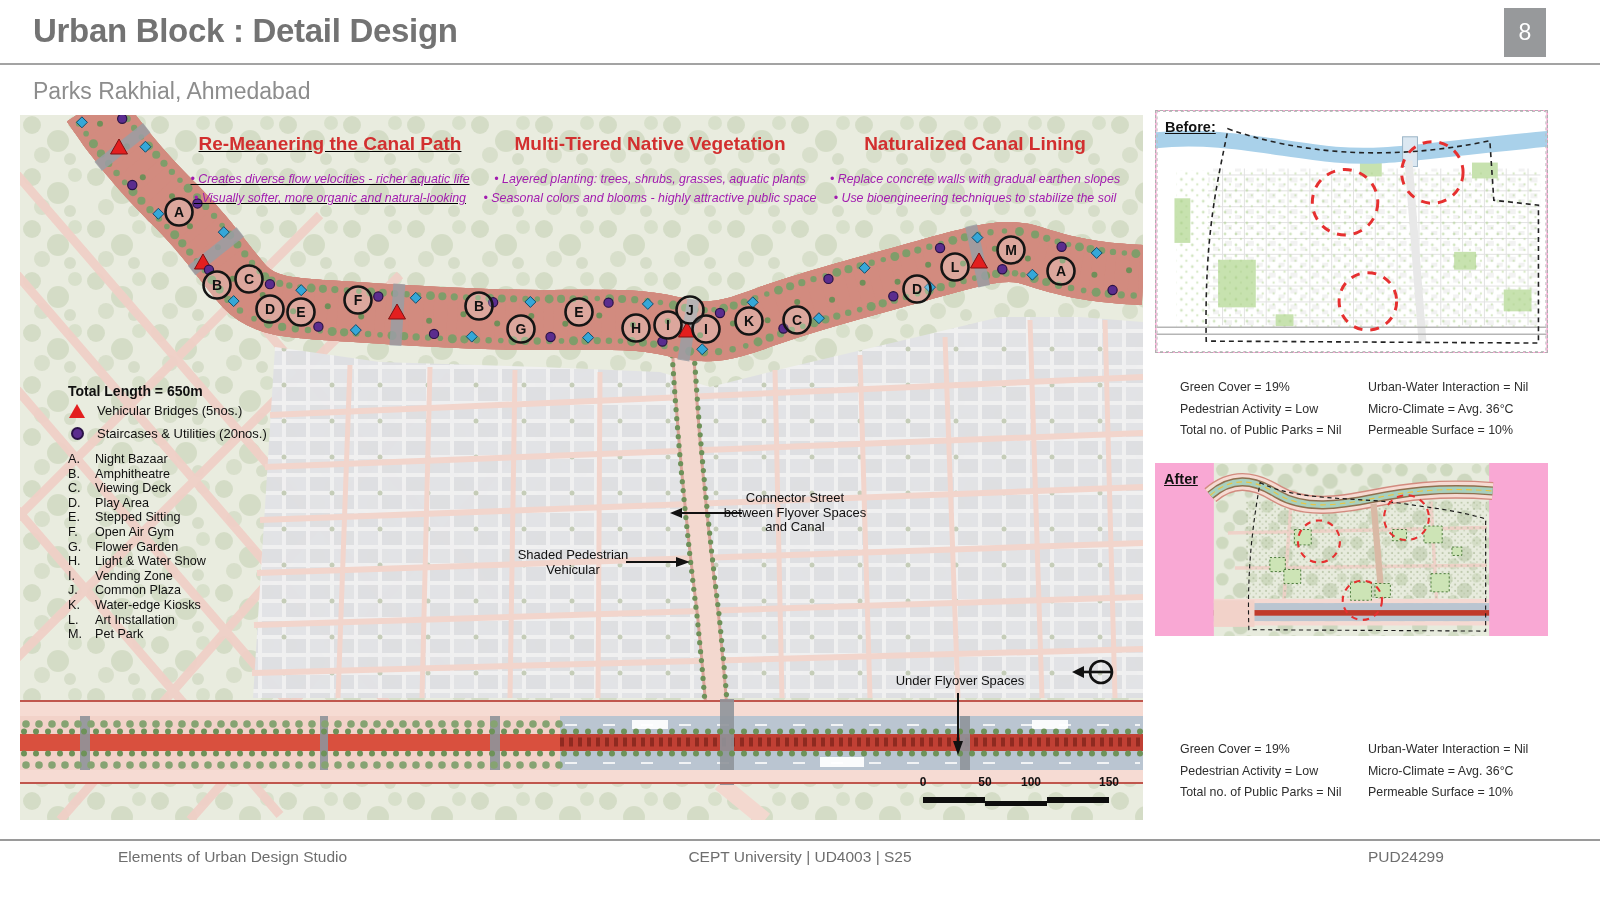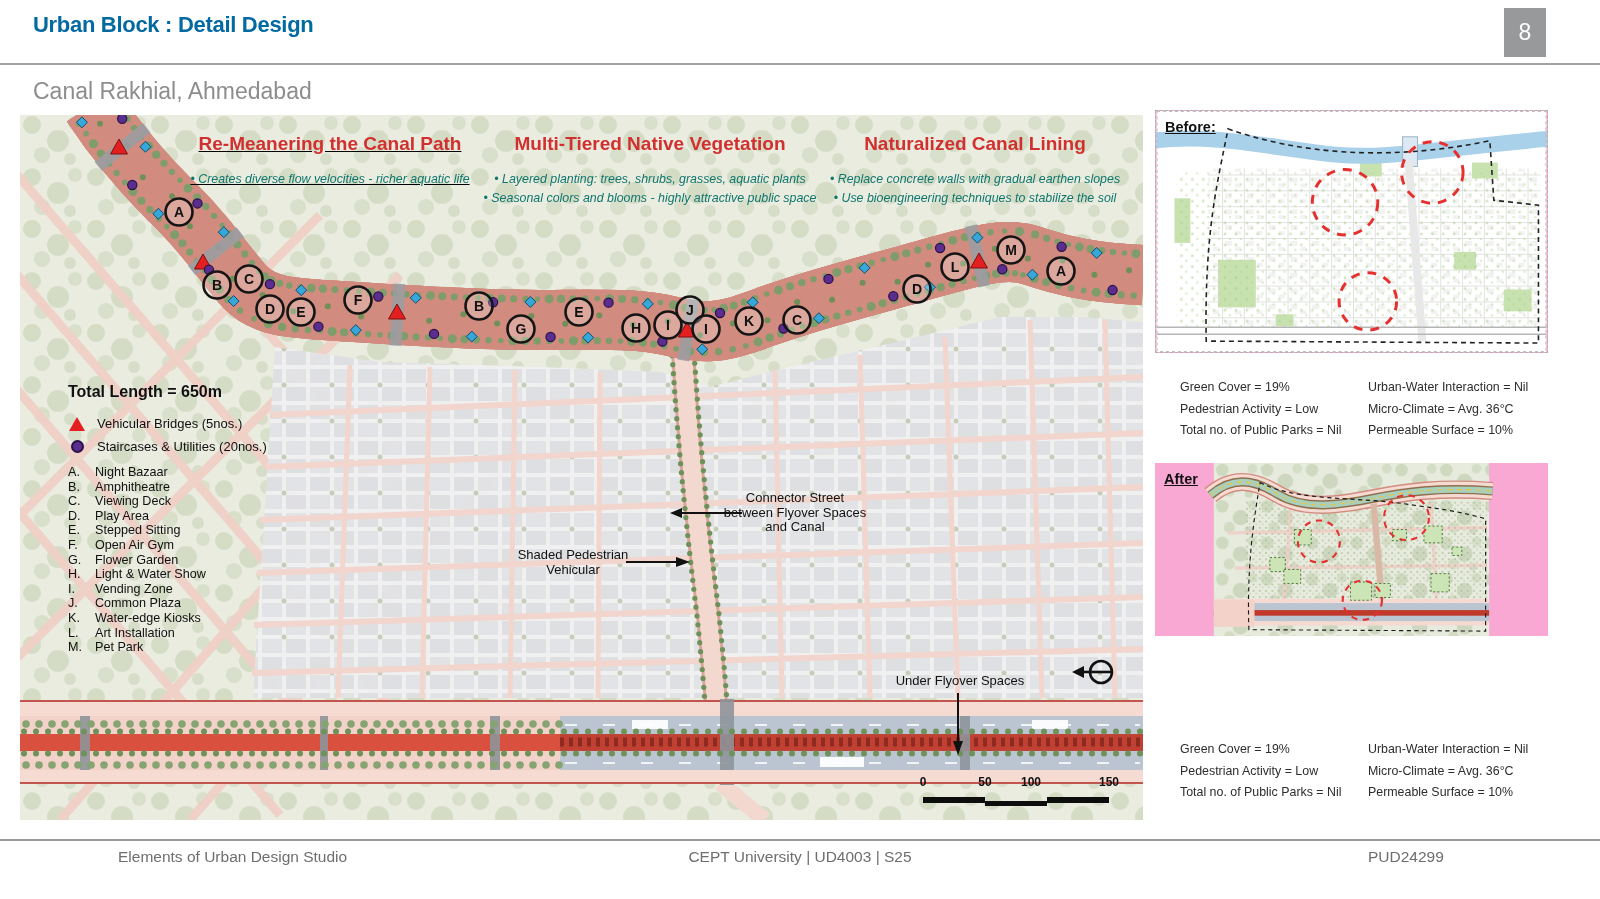--- a/index.html
+++ b/index.html
@@ -1,34 +1,34 @@
 <!DOCTYPE html>
 <html><head>
 <meta charset="utf-8">
 <style>
   html,body{margin:0;padding:0}
   body{width:1600px;height:899px;background:#ffffff;font-family:"Liberation Sans",sans-serif;position:relative;overflow:hidden}
   .slide{position:absolute;inset:0}
 
   
-  .title{position:absolute;left:33px;top:12px;font-size:22px;font-weight:bold;color:#0369a1;letter-spacing:-.3px}
+  .title{position:absolute;left:33px;top:12px;font-size:33px;font-weight:bold;color:#737373;letter-spacing:-.3px}
   .title-rule{position:absolute;left:0;top:63px;width:1600px;height:2px;background:#a3a3a3}
   .subtitle{position:absolute;left:33px;top:78px;font-size:23px;color:#8d8d8d}
   .page-num{position:absolute;left:1504px;top:8px;width:42px;height:49px;background:#97999b;color:#fff;font-size:23px;display:flex;align-items:center;justify-content:center}
 
   
   .main-map{position:absolute;left:20px;top:115px;width:1123px;height:705px}
   .main-map > svg{position:absolute;left:0;top:0;width:100%;height:100%}
 
   .concept{position:absolute;top:18px;width:340px;text-align:center}
   .concept-title{font-size:19px;font-weight:bold;color:#d22f2f}
-  .concept-bullets{margin-top:15px;font-style:italic;font-size:12.4px;color:#0f766e;line-height:1.55}
+  .concept-bullets{margin-top:15px;font-style:italic;font-size:12.4px;color:#a21caf;line-height:1.55}
 
   .legend{position:absolute;left:48px;top:268px;width:280px;color:#101010}
-  .legend-title{font-weight:bold;font-size:16px;margin-bottom:11px}
+  .legend-title{font-weight:bold;font-size:14px;}
   .sym-row{display:flex;align-items:center;height:23px;font-size:13px}
   .sym{flex:0 0 18px;margin-right:11px;display:flex;justify-content:center}
   .sym-triangle{width:0;height:0;border-left:8px solid transparent;border-right:8px solid transparent;border-bottom:14px solid #e31f1f}
   .sym-circle{width:13px;height:13px;border-radius:50%;background:#5b2d8e;border:2px solid #2a1247;box-sizing:border-box}
   .sym-diamond{width:10px;height:10px;background:#35a7d8;border:1.5px solid #14506e;transform:rotate(45deg)}
   .legend-items{margin-top:7px}
   .leg-row{display:flex;font-size:12.6px;line-height:14.6px}
   .leg-key{width:27px}
 
   .map-label{position:absolute;font-size:13px;color:#111;text-align:center;line-height:14.6px}
@@ -64,21 +64,21 @@
   .footer-right{position:absolute;left:1368px;top:848px;font-size:15.5px;color:#6e6e6e}
 </style>
 </head>
 <body>
 
 <div class="slide">
 
   <div class="title">Urban Block : Detail Design</div>
   <div class="page-num">8</div>
   <div class="title-rule"></div>
-  <div class="subtitle">Canal Rakhial, Ahmedabad</div>
+  <div class="subtitle">Parks Rakhial, Ahmedabad</div>
 
   <div class="main-map">
     <svg id="mapsvg" viewBox="0 0 1123 705">
       <defs>
         <pattern id="veg" width="64" height="52" patternUnits="userSpaceOnUse">
           <rect width="64" height="52" fill="#e9ecdf"></rect>
           <circle cx="12" cy="10" r="9" fill="#ccd6bd" opacity=".7"></circle>
           <circle cx="38" cy="26" r="11" fill="#c6d2b6" opacity=".6"></circle>
           <circle cx="55" cy="8" r="7" fill="#d2dcc4" opacity=".7"></circle>
           <circle cx="22" cy="40" r="8" fill="#cfd9c0" opacity=".65"></circle>
@@ -895,20 +895,21 @@
             <text x="1041" y="160.8" text-anchor="middle" font-size="14" font-weight="bold" fill="#111" font-family="&quot;Liberation Sans&quot;,sans-serif">A</text>
           </g>
         </g>
     </svg>
 
     <div id="concepts">
         <div class="concept" style="left: 140px; text-decoration: underline;">
           <div class="concept-title">Re-Meanering the Canal Path</div>
           <div class="concept-bullets">
             <div class="bullet">•  Creates diverse flow velocities - richer aquatic life</div>
+            <div class="bullet">•  Visually softer, more organic and natural-looking</div>
           </div>
         </div>
         <div class="concept" style="left: 460px;">
           <div class="concept-title">Multi-Tiered Native Vegetation</div>
           <div class="concept-bullets">
             <div class="bullet">•  Layered planting: trees, shrubs, grasses, aquatic plants</div>
             <div class="bullet">•  Seasonal colors and blooms - highly attractive public space</div>
           </div>
         </div>
         <div class="concept" style="left: 785px;">

